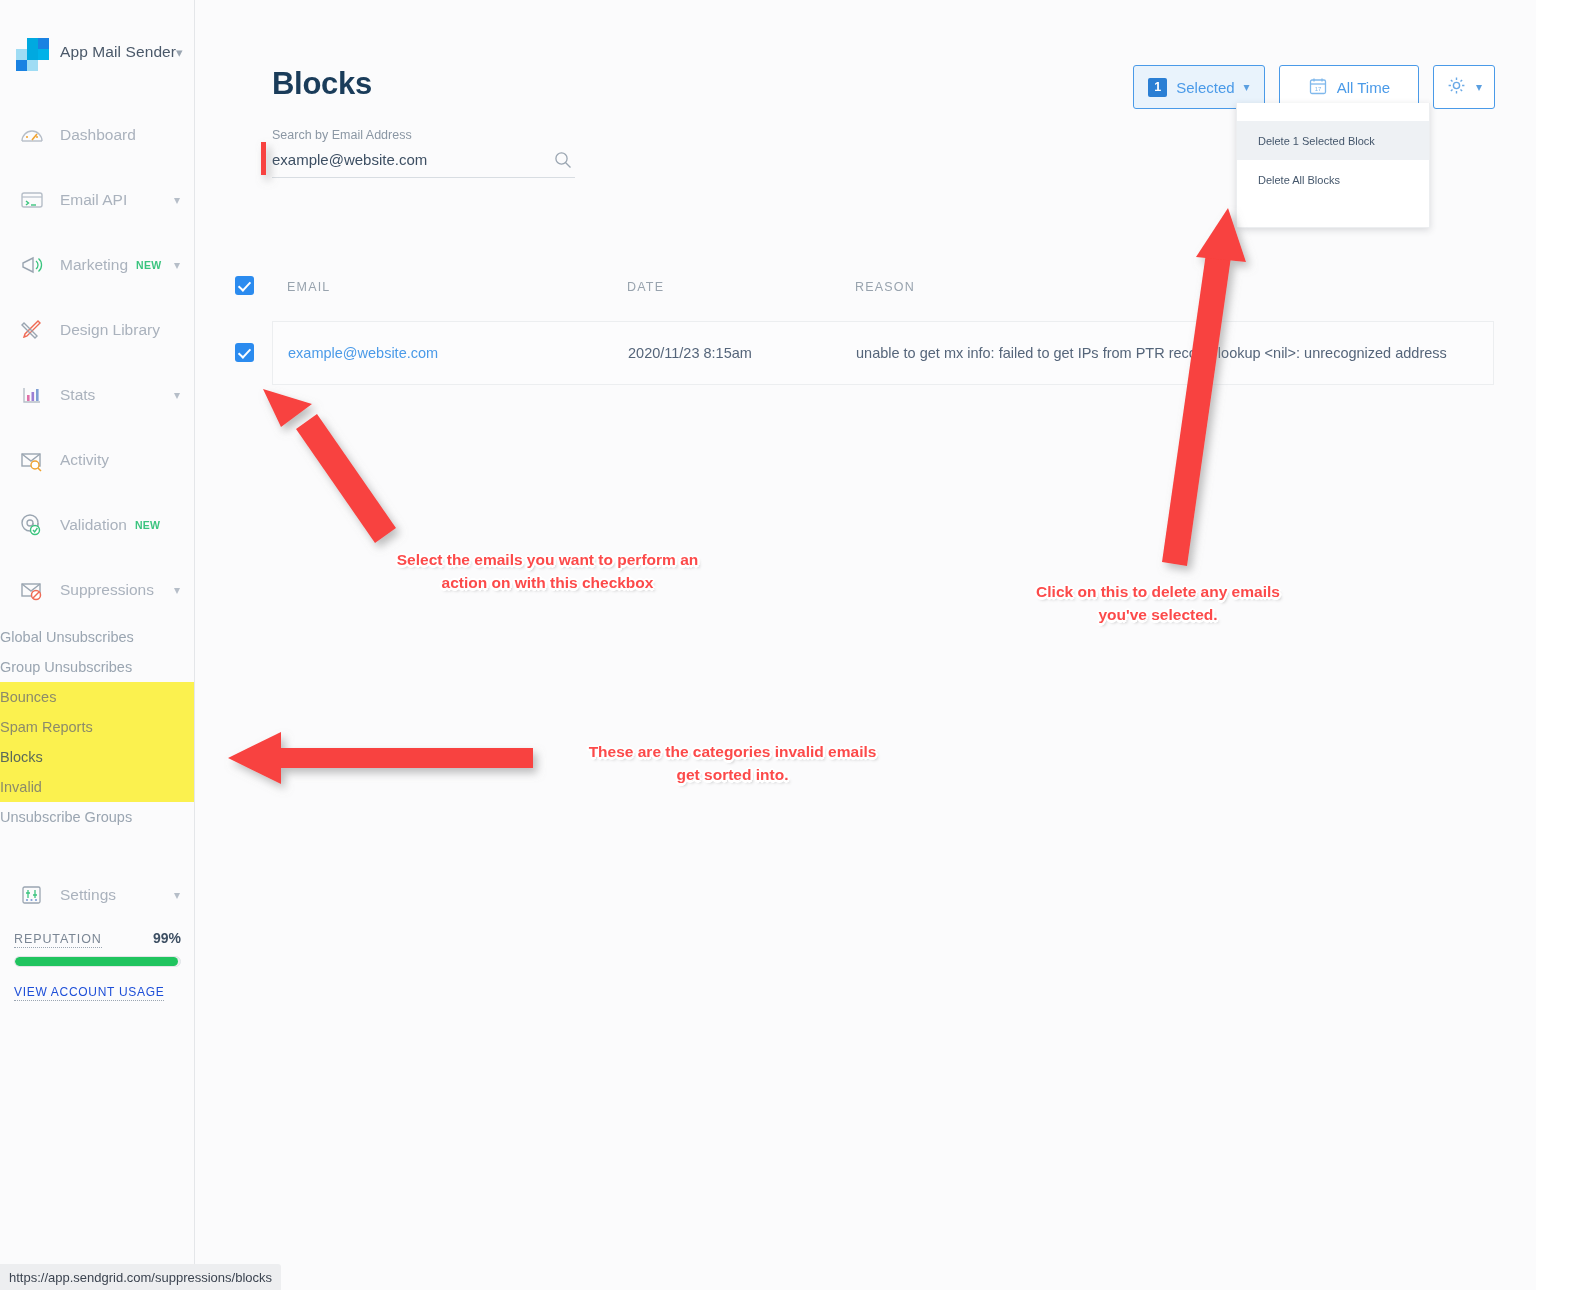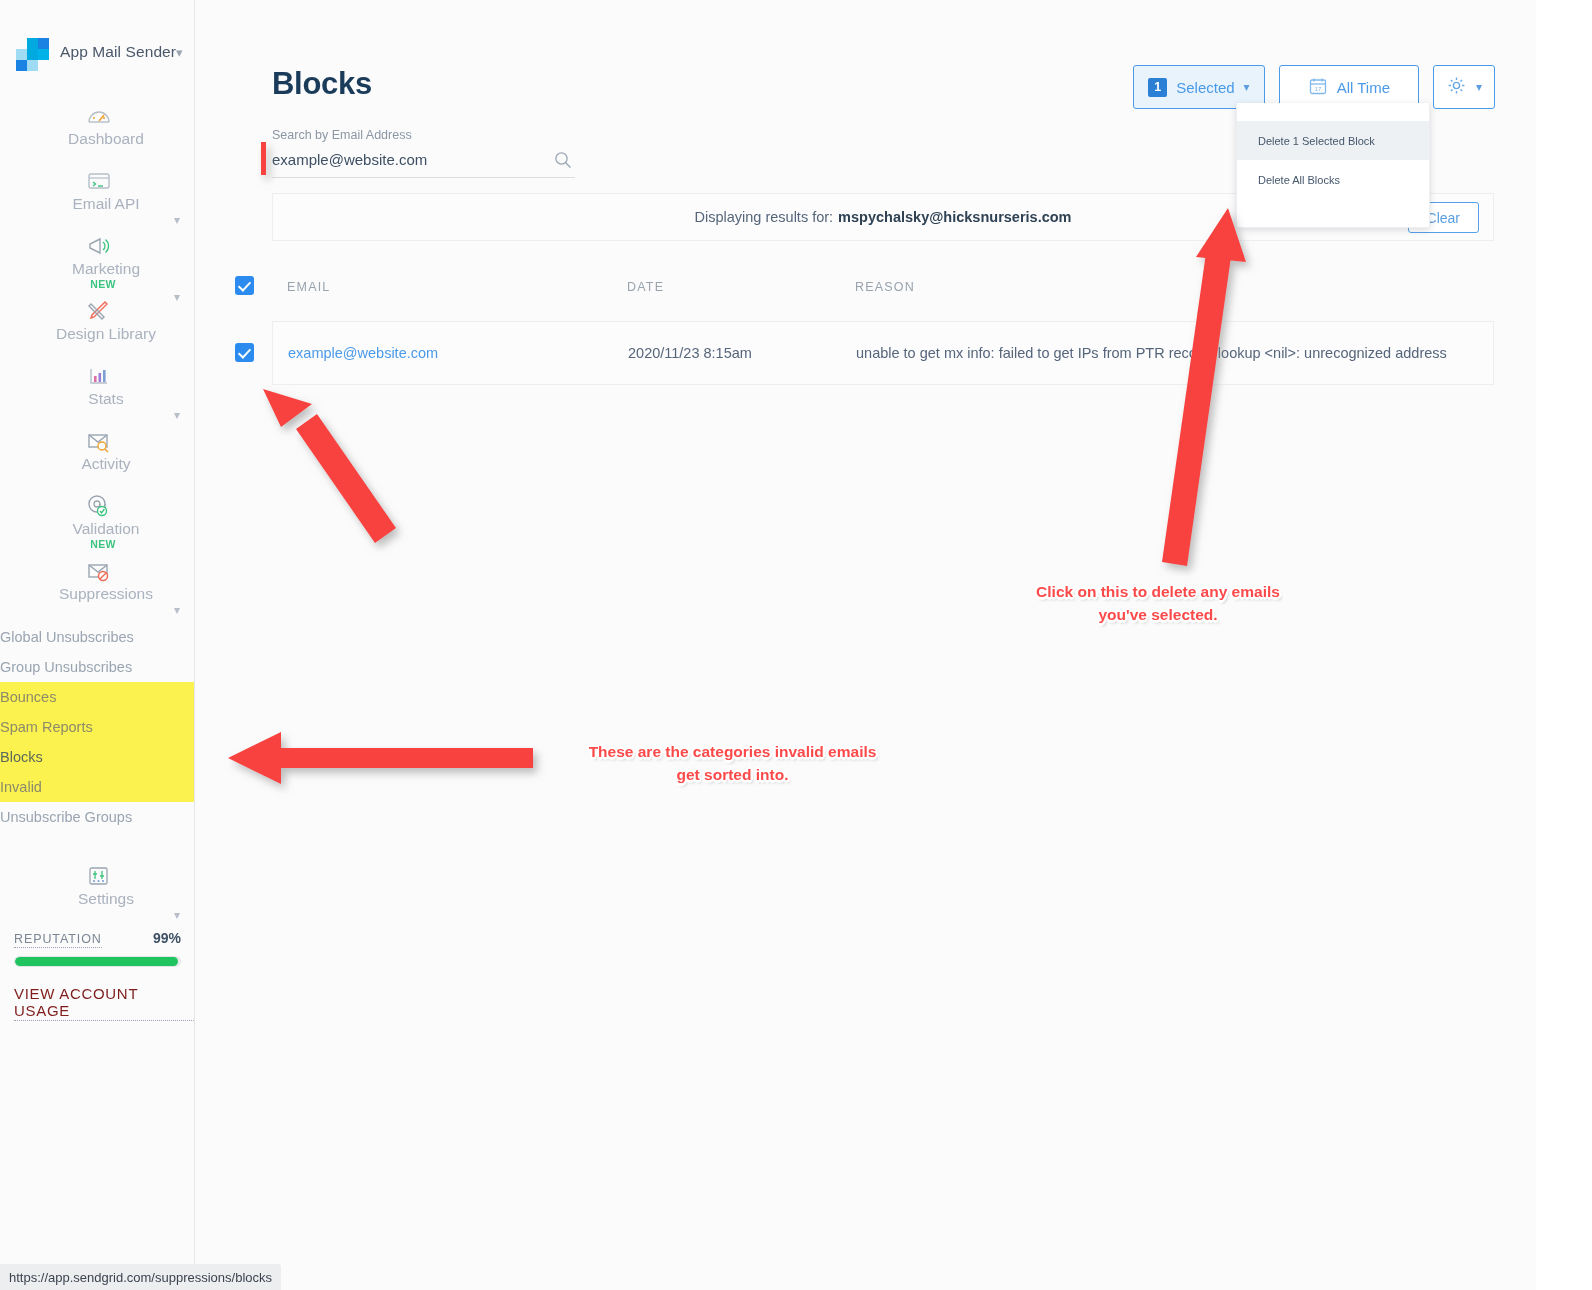--- a/index.html
+++ b/index.html
@@ -42,21 +42,21 @@
     margin-left: 14px; font-size: 15.5px; color: #4a5869;
     letter-spacing: .1px; white-space: nowrap;
   }
   .brand-caret { margin-left: auto; color: #9aa5b1; font-size: 13px; }
 
   .nav { margin-top: 20px; }
   .nav-item {
     display: flex; align-items: center;
     height: 65px; padding: 0 14px 0 18px;
     color: #aab2bd; font-size: 15.5px;
-    cursor: default; position: relative; flex-direction: column;
+    cursor: default; position: relative;
   }
   .nav-item .nico {
     width: 28px; height: 28px; flex: 0 0 28px;
     display: flex; align-items: center; justify-content: center;
   }
   .nav-item .nlabel { margin-left: 14px; white-space: nowrap; }
   .badge-new {
     margin-left: 8px; font-size: 10.5px; font-weight: bold;
     color: #3bc47f; letter-spacing: .3px;
   }
@@ -78,21 +78,21 @@
     border-bottom: 1px dotted #9aa5b1; padding-bottom: 1px;
   }
   .rep-pct { font-size: 14px; font-weight: bold; color: #3d4f63; }
   .rep-bar {
     margin-top: 8px; height: 11px; border-radius: 6px;
     background: #eceef0; border: 1px solid #e2e5e8; overflow: hidden;
   }
   .rep-fill { height: 100%; background: #20c45f; border-radius: 6px; }
   .acct-usage {
     position: absolute; left: 14px; top: 985px;
-    font-size: 15px; color: #7f1d1d; letter-spacing: .7px;
+    font-size: 12px; color: #1d4ed8; letter-spacing: .7px;
     border-bottom: 1px dotted #9aa5b1; padding-bottom: 1px;
   }
 
   
   .main {
     position: absolute; left: 195px; top: 0;
     width: 1397px; height: 1290px;
   }
   .page-title {
     position: absolute; left: 77px; top: 66px;
@@ -434,25 +434,20 @@
       </div>
     </div>
 
     <div class="menu">
       <div class="menu-pad"></div>
       <div class="menu-item active">Delete 1 Selected Block</div>
       <div class="menu-item">Delete All Blocks</div>
       <div class="menu-tail"></div>
     </div>
 
-    <div class="results">
-      <span>Displaying results for:</span>
-      <b>mspychalsky@hicksnurseris.com</b>
-      <div class="btn-clear">Clear</div>
-    </div>
 
     <div class="thead">
       <div class="cb" style="position:absolute;left:0;top:4px"></div>
       <div class="th" style="left:52px">EMAIL</div>
       <div class="th" style="left:392px">DATE</div>
       <div class="th" style="left:620px">REASON</div>
     </div>
 
     <div class="cb row-cb"></div>
     <div class="tbl-row">
@@ -476,19 +471,21 @@
       <path d="M1162 562 L1207 246 L1232 250 L1187 566 Z"></path>
       <path d="M1228 208 L1246 262 L1196 257 Z"></path>
 
       <path d="M533 748 L268 748 L268 768 L533 768 Z"></path>
       <path d="M228 758 L281 732 L281 784 Z"></path>
 
       <path d="M261 142 L266 142 L266 175 L261 175 Z"></path>
     </g>
   </svg>
 
+  <div class="note" style="left:375px; top:548px; width:345px;">Select the emails you want to perform an
+action on with this checkbox</div>
   <div class="note" style="left:565px; top:740px; width:335px;">These are the categories invalid emails
 get sorted into.</div>
   <div class="note" style="left:1018px; top:580px; width:280px;">Click on this to delete any emails
 you've selected.</div>
 
   <div class="statusbar">https://app.sendgrid.com/suppressions/blocks</div>
 </div>
 
 </body></html>

